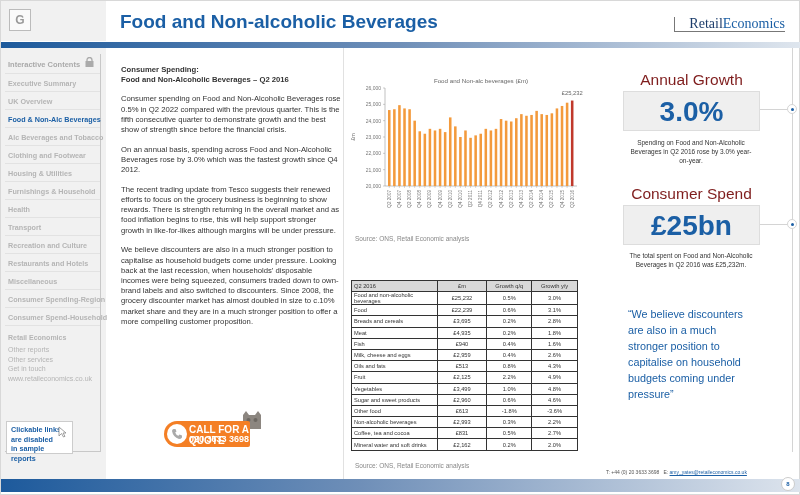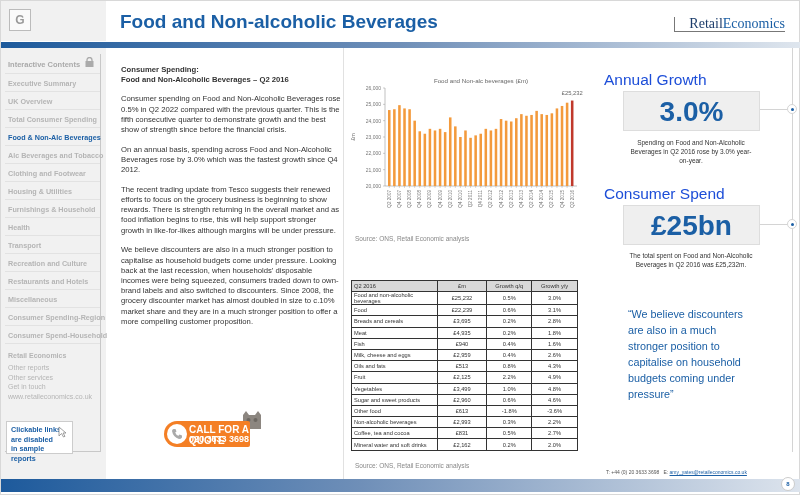--- a/index.html
+++ b/index.html
@@ -33,21 +33,21 @@
   .cta-l2 { position: absolute; left: 25px; top: 13px; font-size: 9px; }
   .owl-icon { position: absolute; left: 240px; top: 408px; width: 22px; height: 20px; }
   .chart-area { position: absolute; left: 348px; top: 60px; width: 240px; height: 170px; }
   .chart-source, .table-source { position: absolute; font-size: 6.5px; color: #888; }
   .data-table { position: absolute; left: 350px; top: 279px; width: 227px; border-collapse: collapse; font-size: 5.7px; color: #333; }
   .data-table td, .data-table th { border: 1px solid #333; height: 11.2px; padding: 0 2px; font-weight: normal; }
   .data-table th { background: #d9d9d9; }
   .data-table td.num, .data-table th.num { text-align: center; }
   .data-table th.first { text-align: left; }
   .right-border { position: absolute; left: 791px; top: 47px; width: 1px; height: 404px; background: #d4d4d4; }
-  .stat-title { position: absolute; width: 175px; text-align: left; color: #1d4ed8; font-size: 15.5px; }
+  .stat-title { position: absolute; width: 175px; text-align: center; color: #7f1d1d; font-size: 15.5px; }
   .stat-box { position: absolute; left: 622px; width: 137px; height: 40px; background: #efefef; border: 1px solid #ddd; text-align: center; color: #1b5fa5; font-weight: bold; font-size: 28px; line-height: 40px; }
   .stat-desc { position: absolute; left: 625px; width: 130px; text-align: center; font-size: 6.5px; color: #333; line-height: 9px; }
   .connector { position: absolute; height: 1px; background: #d4d4d4; }
   .node { position: absolute; width: 10px; height: 10px; border-radius: 50%; background: #fff; border: 1px solid #d4d4d4; }
   .node::after { content: ""; position: absolute; left: 3px; top: 3px; width: 3px; height: 3px; border-radius: 50%; background: #1b5fa5; }
   .quote { position: absolute; left: 627px; top: 305px; width: 130px; font-size: 10.8px; line-height: 16px; color: #1b5fa5; }
   .contact { position: absolute; left: 605px; top: 468px; font-size: 5px; color: #555; }
   .contact a { color: #1b5fa5; text-decoration: underline; }
   .page-num { position: absolute; left: 780px; top: 476px; width: 14px; height: 14px; border-radius: 50%; background: #fff; border: 1px solid #ccc; font-size: 6px; font-weight: bold; color: #1b5fa5; text-align: center; line-height: 12px; }
 </style>
@@ -68,21 +68,20 @@
       <div class="nav-head">
         <span>Interactive Contents</span>
         <svg class="lock-icon" viewBox="0 0 9 10">
             <path d="M2 4V3a2.5 2.5 0 0 1 5 0v1" stroke="#aaa" stroke-width="1.3" fill="none"></path>
             <rect x="0.5" y="4" width="8" height="6" fill="#aaa"></rect>
           </svg>
       </div>
       <div id="nav-list">
           <div class="nav-item">Executive Summary</div>
           <div class="nav-item">UK Overview</div>
-          <div class="nav-item">Total Consumer Spending</div>
           <div class="nav-item active">Food &amp; Non-Alc Beverages</div>
           <div class="nav-item">Alc Beverages and Tobacco</div>
           <div class="nav-item">Clothing and Footwear</div>
           <div class="nav-item">Housing &amp; Utilities</div>
           <div class="nav-item">Furnishings &amp; Household</div>
           <div class="nav-item">Health</div>
           <div class="nav-item">Transport</div>
           <div class="nav-item">Recreation and Culture</div>
           <div class="nav-item">Restaurants and Hotels</div>
           <div class="nav-item">Miscellaneous</div>

